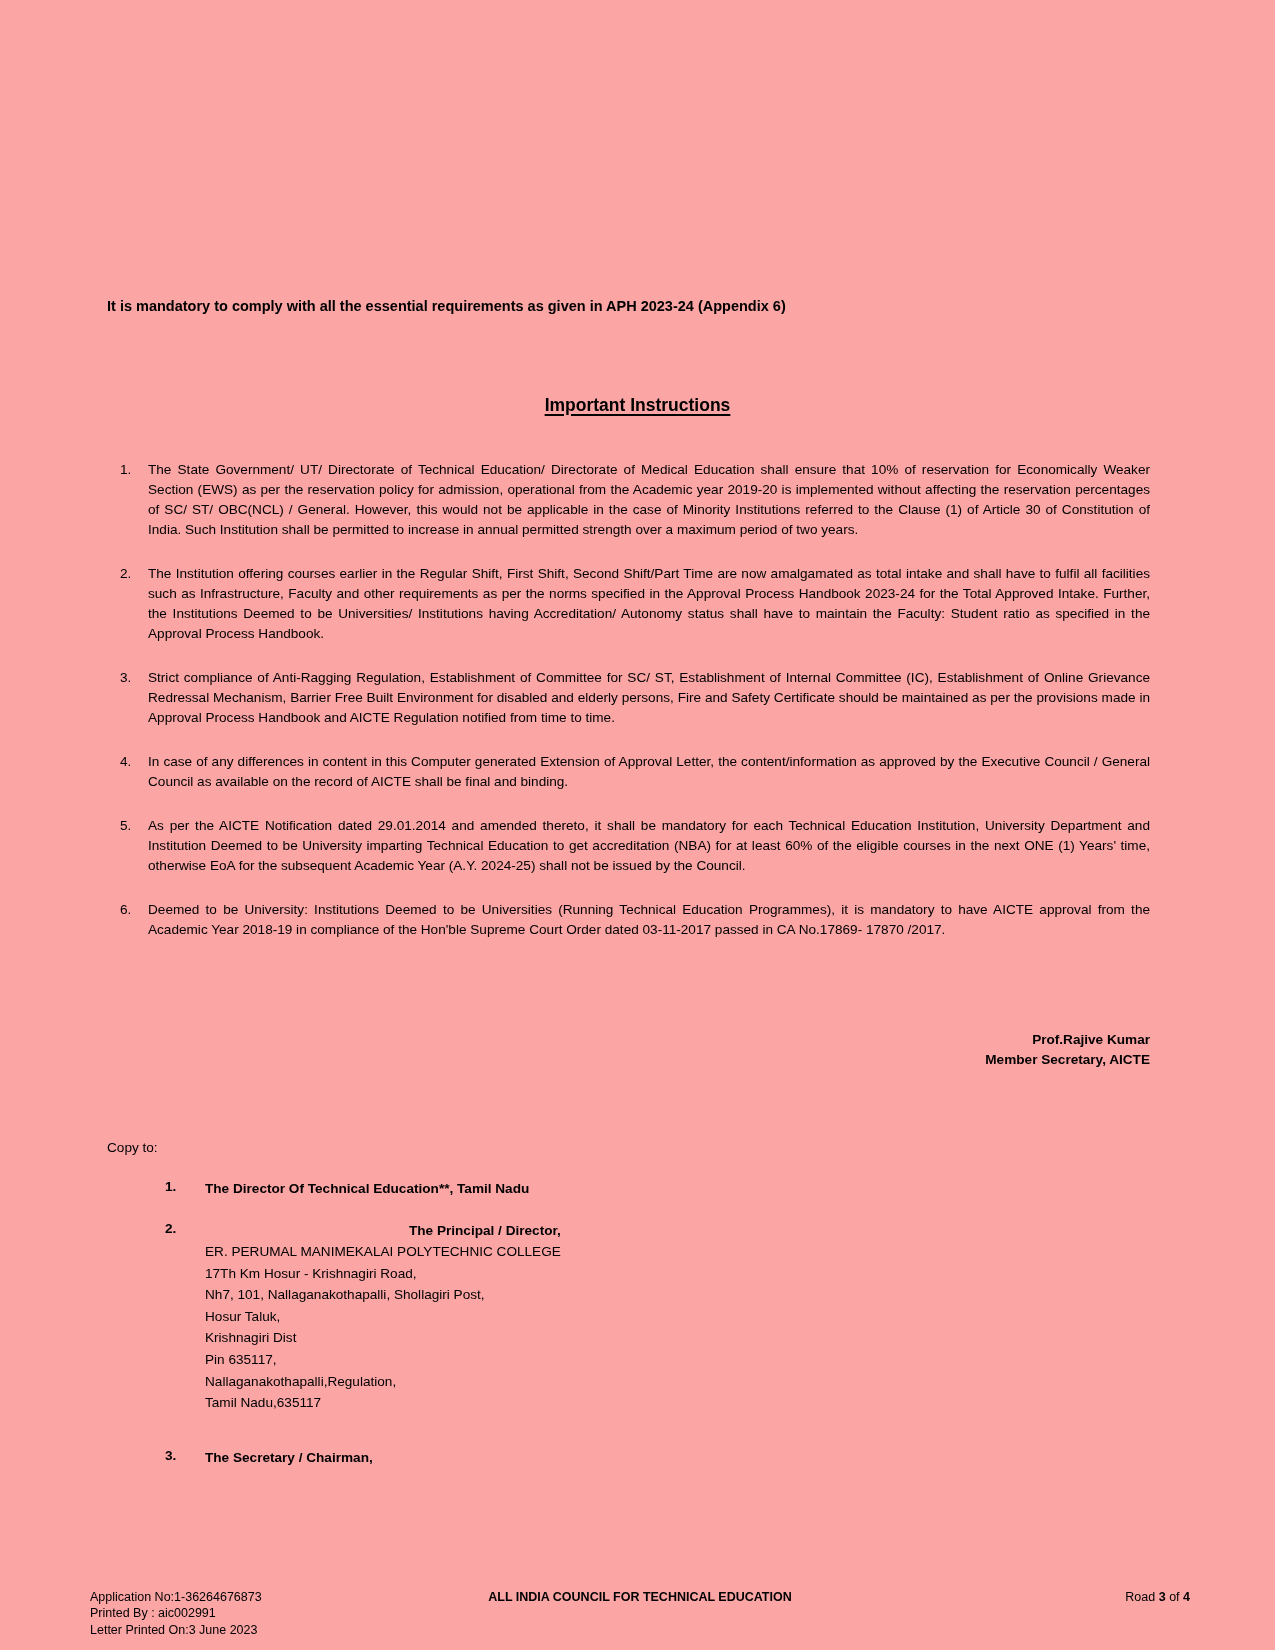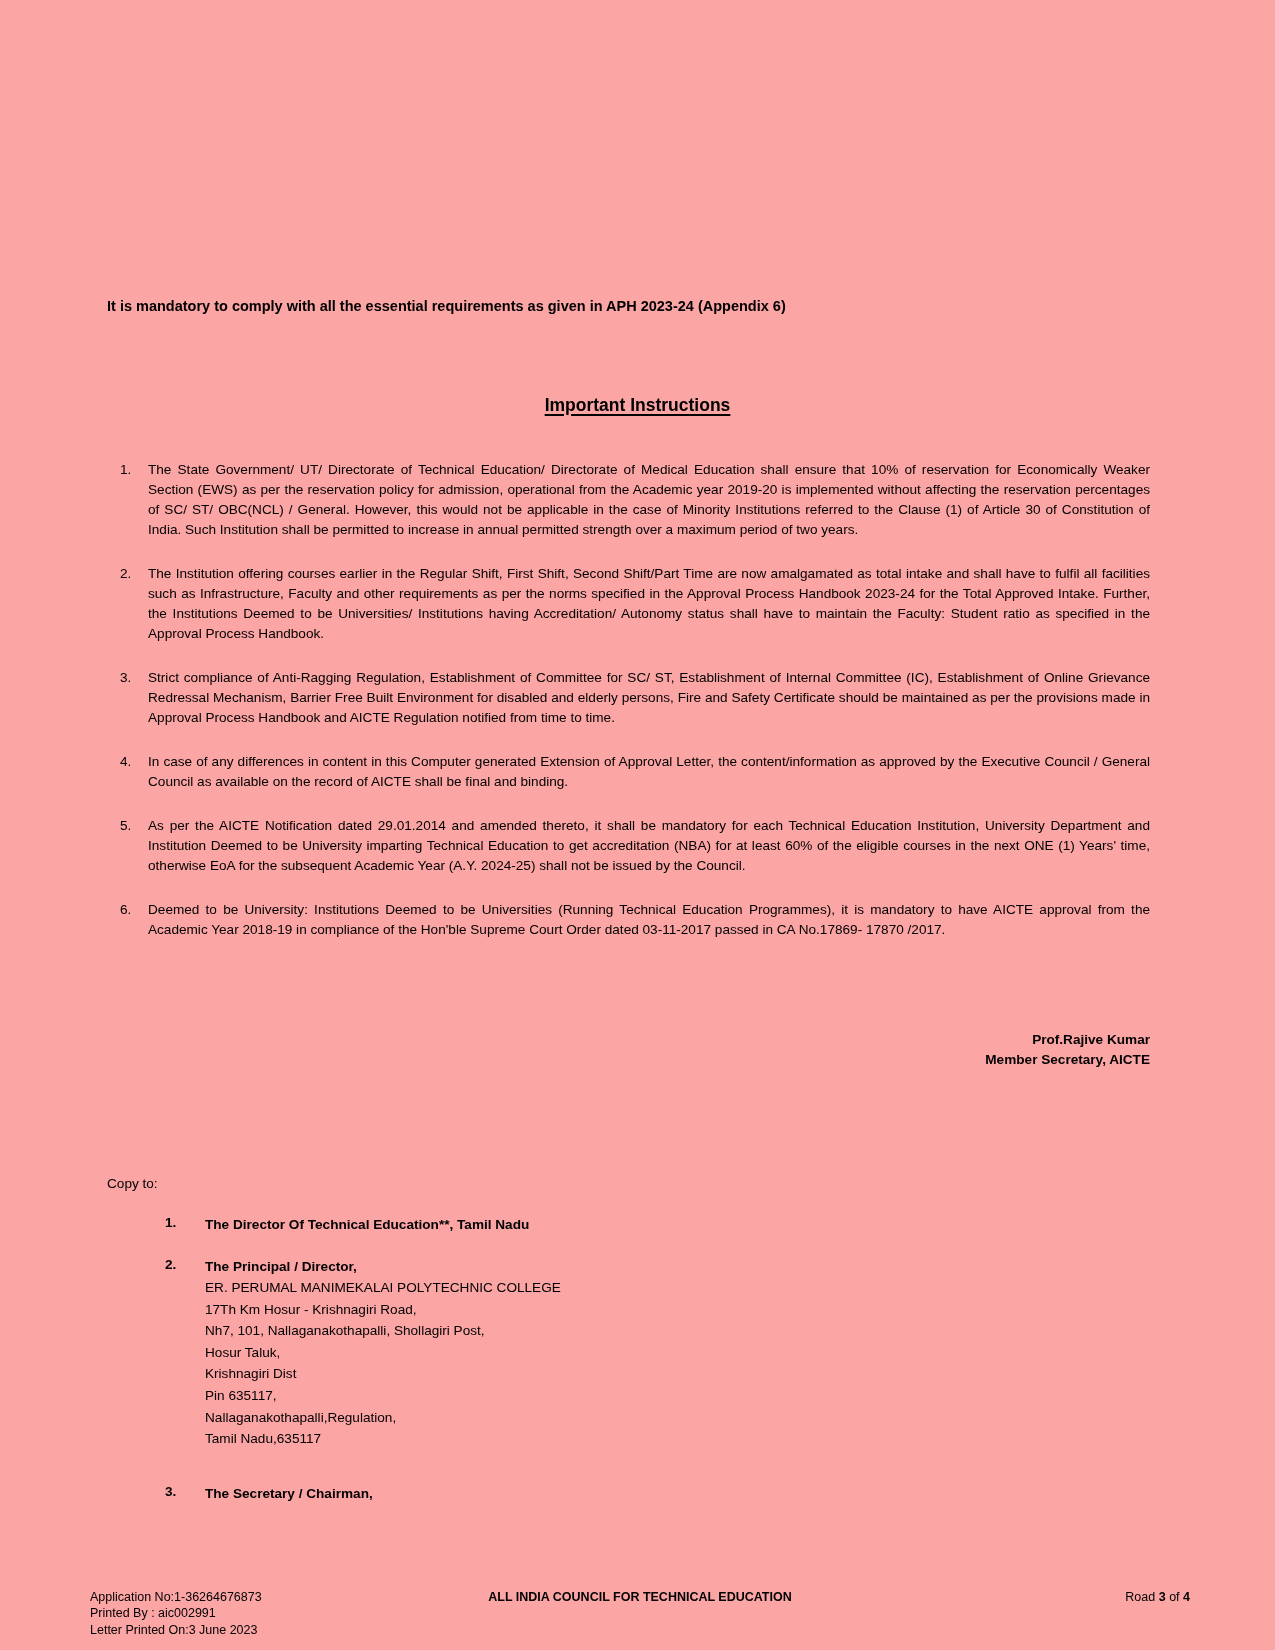--- a/index.html
+++ b/index.html
@@ -81,38 +81,38 @@
     line-height: 20px;
   }
 
   
   .copy-section {
     position: absolute;
     top: 1140px;
     left: 107px;
     width: 1043px;
     font-size: 13.6px;
-    margin-top: 36px;
   }
   .copy-label {
     margin-bottom: 24px;
   }
   .copy-item {
     display: flex;
     margin-bottom: 22px;
     margin-left: 58px;
   }
   .copy-num {
     flex: none;
     width: 40px;
     font-weight: bold;
   }
   .copy-title {
     font-weight: bold;
     line-height: 20px;
+    text-align: right;
   }
   .copy-lines {
     line-height: 21.6px;
   }
   .copy-item-3 { margin-top: 34px; }
 
   
   .footer {
     position: absolute;
     left: 90px;

